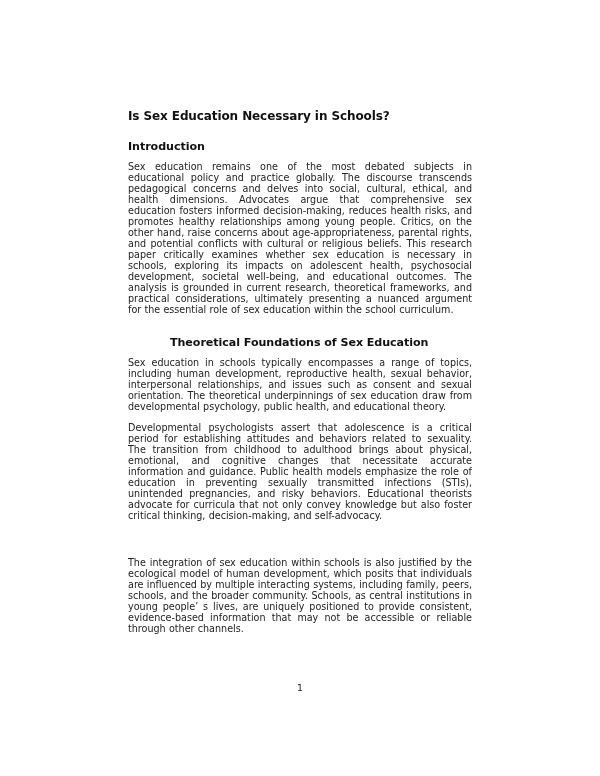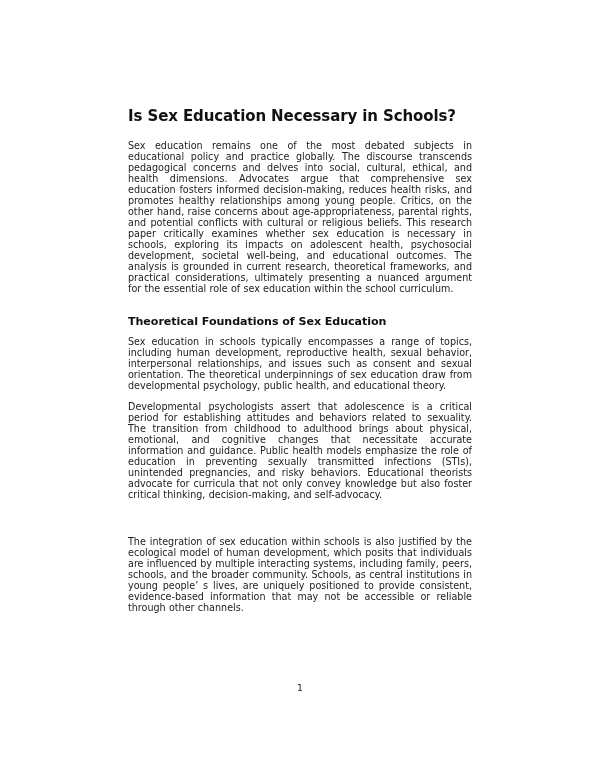--- a/index.html
+++ b/index.html
@@ -24,39 +24,40 @@
   }
 
   .content {
     position: absolute;
     left: 128px;
     top: 108px;
     width: 344px;
   }
 
   .doc-title {
-    font-size: 15px;
+    font-size: 12px;
     font-weight: bold;
     line-height: 16px;
     letter-spacing: -0.1px;
     margin: 0 0 16px 0;
     color: #111111;
   }
 
   .section-heading {
     font-size: 11.1px;
     font-weight: bold;
     line-height: 14px;
     letter-spacing: -0.05px;
     margin: 0 0 7px 0;
     color: #111111;
   }
 
   .section-heading.spaced {
     margin-top: 21px;
+    margin-left: 42px;
   }
 
   .body-par {
     font-size: 9.6px;
     line-height: 11px;
     text-align: justify;
     text-justify: inter-word;
     margin: 0 0 9.5px 0;
     color: #222222;
     hyphens: manual;
@@ -81,20 +82,21 @@
 </style>
 </head>
 <body>
 
 <div class="page">
 
   <div class="content">
 
     <h1 class="doc-title">Is Sex Education Necessary in Schools?</h1>
 
+    <h2 class="section-heading">Introduction</h2>
 
     <p class="body-par">Sex education remains one of the most debated subjects in educational policy and practice globally.  The discourse transcends pedagogical concerns and delves into social, cultural, ethical, and health dimensions. Advocates argue that comprehensive sex education fosters informed decision-making, reduces health risks, and promotes healthy relationships among young people.  Critics, on the other hand, raise concerns about age-appropriateness, parental rights, and potential conflicts with cultural or religious beliefs. This research paper critically examines whether sex education is necessary in schools, exploring its impacts on adolescent health, psychosocial development, societal well-being, and educational outcomes. The analysis is grounded in current research, theoretical frameworks, and practical considerations, ultimately presenting a nuanced argument for the essential role of sex education within the school curriculum.</p>
 
     <h2 class="section-heading spaced">Theoretical Foundations of Sex Education</h2>
 
     <p class="body-par">Sex education in schools typically encompasses a range of topics, including human development, reproductive health, sexual behavior, interpersonal relationships, and issues such as consent and sexual orientation.  The theoretical underpinnings of sex education draw from developmental psychology, public health, and educational theory.</p>
 
     <p class="body-par">Developmental psychologists assert that adolescence is a critical period for establishing attitudes and behaviors related to sexuality.  The transition from childhood to adulthood brings about physical, emotional, and cognitive changes that necessitate accurate information and guidance. Public health models emphasize the role of education in preventing sexually transmitted infections (STIs), unintended pregnancies, and risky behaviors.  Educational theorists advocate for curricula that not only convey knowledge but also foster critical thinking, decision-making, and self-advocacy.</p>
 
     <p class="body-par">The integration of sex education within schools is also justified by the ecological model of human development, which posits that individuals are influenced by multiple interacting systems, including family, peers, schools, and the broader community.  Schools, as central institutions in young people’  s lives, are uniquely positioned to provide consistent, evidence-based information that may not be accessible or reliable through other channels.</p>

